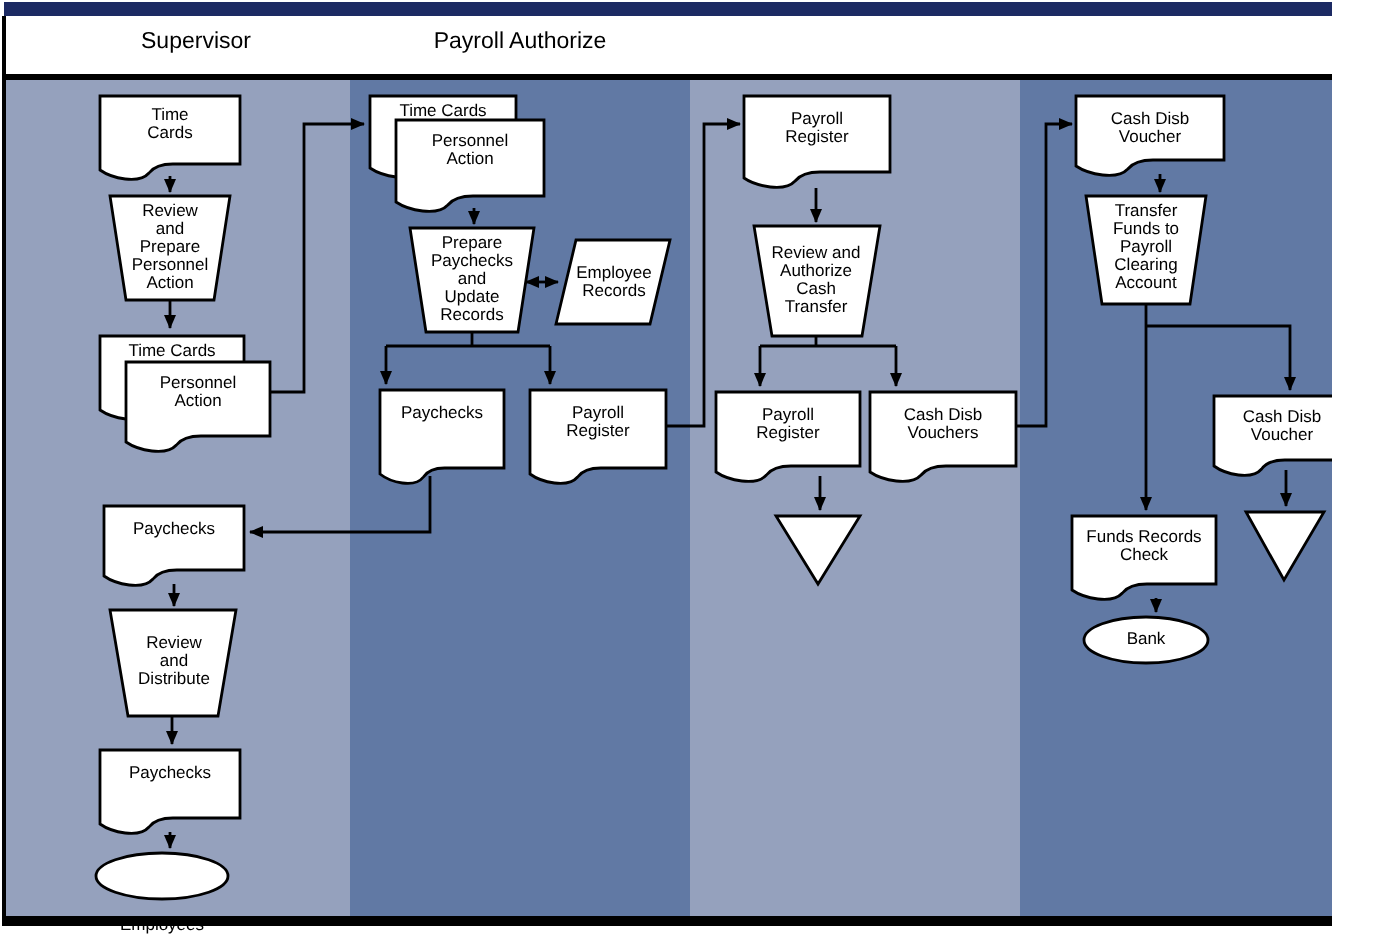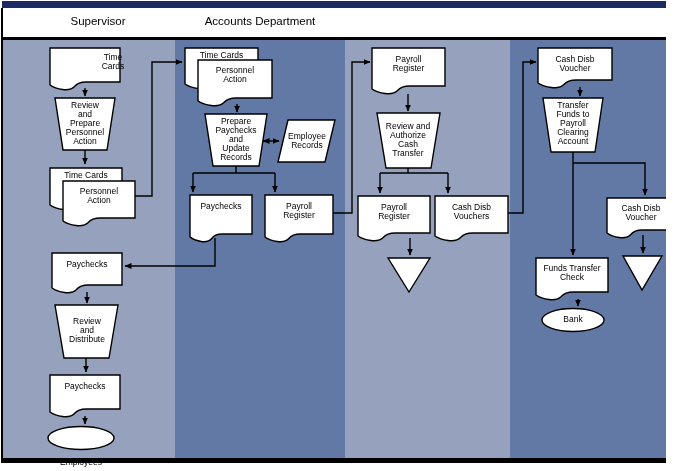--- a/index.html
+++ b/index.html
@@ -27,21 +27,21 @@
 <body>
 
 <div id="fig">
 
   <div class="abs" id="topbar"></div>
   <div class="abs" id="left-border"></div>
   <div class="abs" id="header-right-border"></div>
   <div class="abs" id="header-sep"></div>
 
   <div class="abs lane-title" style="left:12px;width:172px;">Supervisor</div>
-  <div class="abs lane-title" style="left:175px;width:170px;">Accounts Department</div>
+  <div class="abs lane-title" style="left:175px;width:170px;">Payroll Authorize</div>
 
   <div class="abs lane" id="lane-supervisor"></div>
   <div class="abs lane" id="lane-payroll"></div>
   <div class="abs lane" id="lane-ap"></div>
   <div class="abs lane" id="lane-cd"></div>
 
   <div class="abs" id="bottombar"></div>
 
   <svg class="abs" id="diagram-svg" width="690" height="471" viewBox="0 0 690 471">
     <defs>
@@ -103,21 +103,21 @@
     <path class="shape" d="M388,258 L430,258 L409,292 Z"></path>
 
     <path class="shape" d="M538,48 H612 V80 H576.48 Q567.6,80 563.9,84.5 Q560.2,88.5 551.32,87.5 Q543.18,86.5 538,83 Z"></path>
     <path class="shape" d="M543,98 H603 L595,152 H551 Z"></path>
     <path class="shape" d="M607,198 H675 V230 H642.36 Q634.2,230 630.8,234.5 Q627.4,238.5 619.24,237.5 Q611.76,236.5 607,233 Z"></path>
     <path class="shape" d="M623,256 L662,256 L642,290 Z"></path>
     <path class="shape" d="M536,258 H608 V292 H573.44 Q564.8,292 561.2,296.5 Q557.6,300.5 548.96,299.5 Q541.04,298.5 536,295 Z"></path>
     <ellipse class="shape" cx="573" cy="320" rx="31" ry="11.5"></ellipse>
   </svg>
 
-  <div class="lbl" style="left:50px;top:53px;width:70px;padding-left:28px;">Time
+  <div class="lbl" style="left:50px;top:53px;width:70px;">Time
 Cards</div>
   <div class="lbl" style="left:50px;top:101px;width:70px;">Review
 and
 Prepare
 Personnel
 Action</div>
   <div class="lbl" style="left:50px;top:171px;width:72px;">Time Cards</div>
   <div class="lbl" style="left:63px;top:187px;width:72px;">Personnel
 Action</div>
   <div class="lbl" style="left:52px;top:260px;width:70px;">Paychecks</div>
@@ -154,17 +154,17 @@
 
   <div class="lbl" style="left:538px;top:55px;width:74px;">Cash Disb
 Voucher</div>
   <div class="lbl" style="left:540px;top:101px;width:66px;">Transfer
 Funds to
 Payroll
 Clearing
 Account</div>
   <div class="lbl" style="left:607px;top:204px;width:68px;">Cash Disb
 Voucher</div>
-  <div class="lbl" style="left:536px;top:264px;width:72px;">Funds Transfer
+  <div class="lbl" style="left:536px;top:264px;width:72px;">Funds Records
 Check</div>
   <div class="lbl" style="left:542px;top:315px;width:62px;">Bank</div>
 
 </div>
 
 </body></html>

